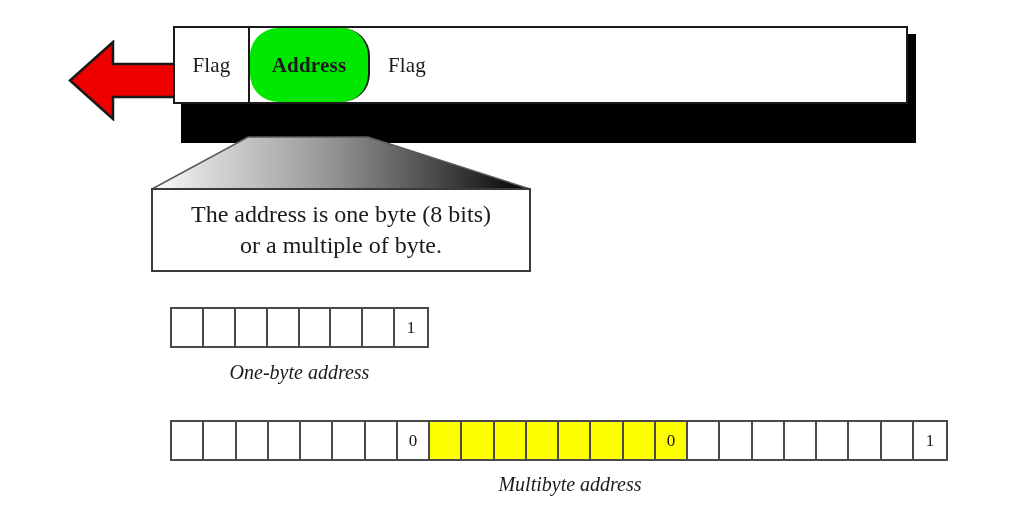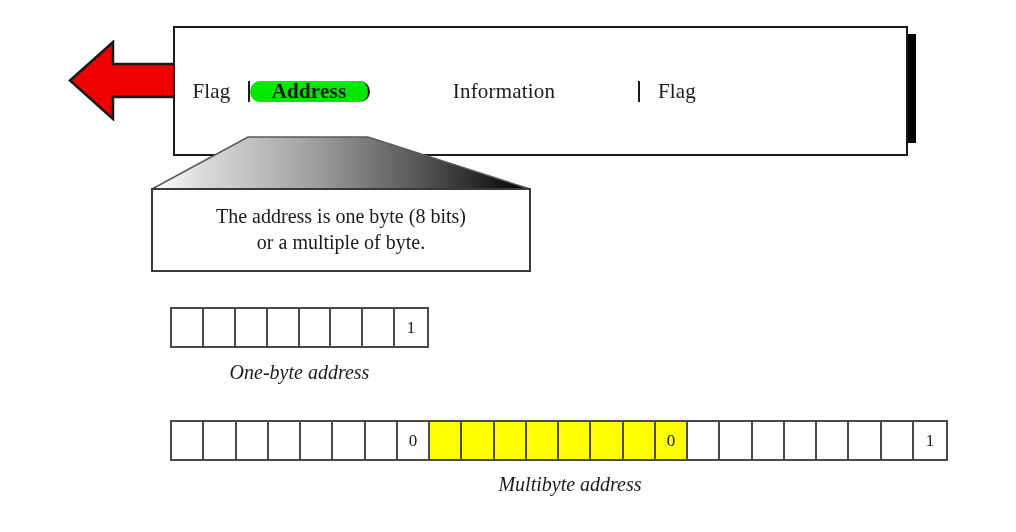--- a/index.html
+++ b/index.html
@@ -30,26 +30,25 @@
     top: 34px;
     width: 735px;
     height: 109px;
     background: #000000;
   }
   #frame {
     position: absolute;
     left: 173px;
     top: 26px;
     width: 735px;
-    height: 130px;
+    height: 78px;
     box-sizing: border-box;
     border: 2px solid #1a1a1a;
     background: #ffffff;
     display: flex;
-    align-items: center;
   }
   .frame-cell {
     box-sizing: border-box;
     border-right: 2px solid #1a1a1a;
     display: flex;
     align-items: center;
     justify-content: center;
     font-size: 21px;
     line-height: 1;
     letter-spacing: .2px;
@@ -86,21 +85,21 @@
     width: 380px;
     height: 84px;
     box-sizing: border-box;
     border: 2px solid #3a3a3a;
     background: #ffffff;
     display: flex;
     flex-direction: column;
     align-items: center;
     justify-content: center;
     text-align: right;
-    font-size: 20px;
+    font-size: 24px;
     line-height: 1.28;
   }
   #callout-box .cl { display: block; white-space: nowrap; }
 
   
   .bitrow {
     position: absolute;
     box-sizing: border-box;
     border: 2px solid #4a4a4a;
     background: #ffffff;
@@ -162,21 +161,20 @@
 
   <svg id="flow-arrow" viewBox="0 0 112 81" xmlns="http://www.w3.org/2000/svg">
     <path d="M 2 40.5 L 45 2 L 45 24 L 110 24 L 110 57 L 45 57 L 45 79 Z" fill="#ee0000" stroke="#1a1a1a" stroke-width="2.5" stroke-linejoin="miter"></path>
   </svg>
 
   <div id="frame-shadow"></div>
 
   <div id="frame">
     <div class="frame-cell" style="width:75px">Flag</div>
     <div class="frame-cell accent" style="width:120px">Address</div>
-    <div class="frame-cell" style="width:270px">Information</div>
     <div class="frame-cell" style="width:74px">Flag</div>
   </div>
 
   <svg id="callout-funnel" viewBox="0 0 380 54" preserveAspectRatio="none" xmlns="http://www.w3.org/2000/svg">
     <defs>
       <linearGradient id="funnelGrad" x1="0" y1="0" x2="1" y2="0">
         <stop offset="0%" stop-color="#ffffff"></stop>
         <stop offset="12%" stop-color="#dedede"></stop>
         <stop offset="45%" stop-color="#9a9a9a"></stop>
         <stop offset="75%" stop-color="#4a4a4a"></stop>

